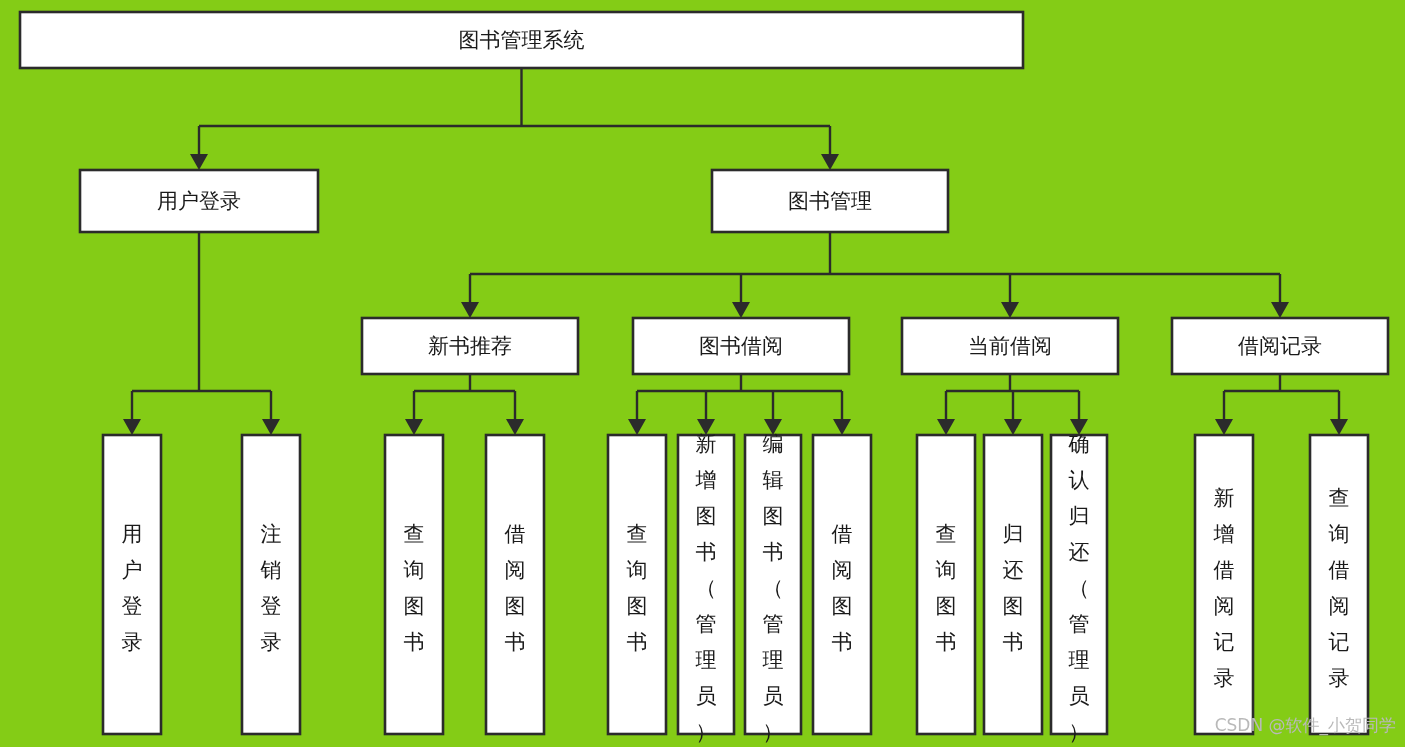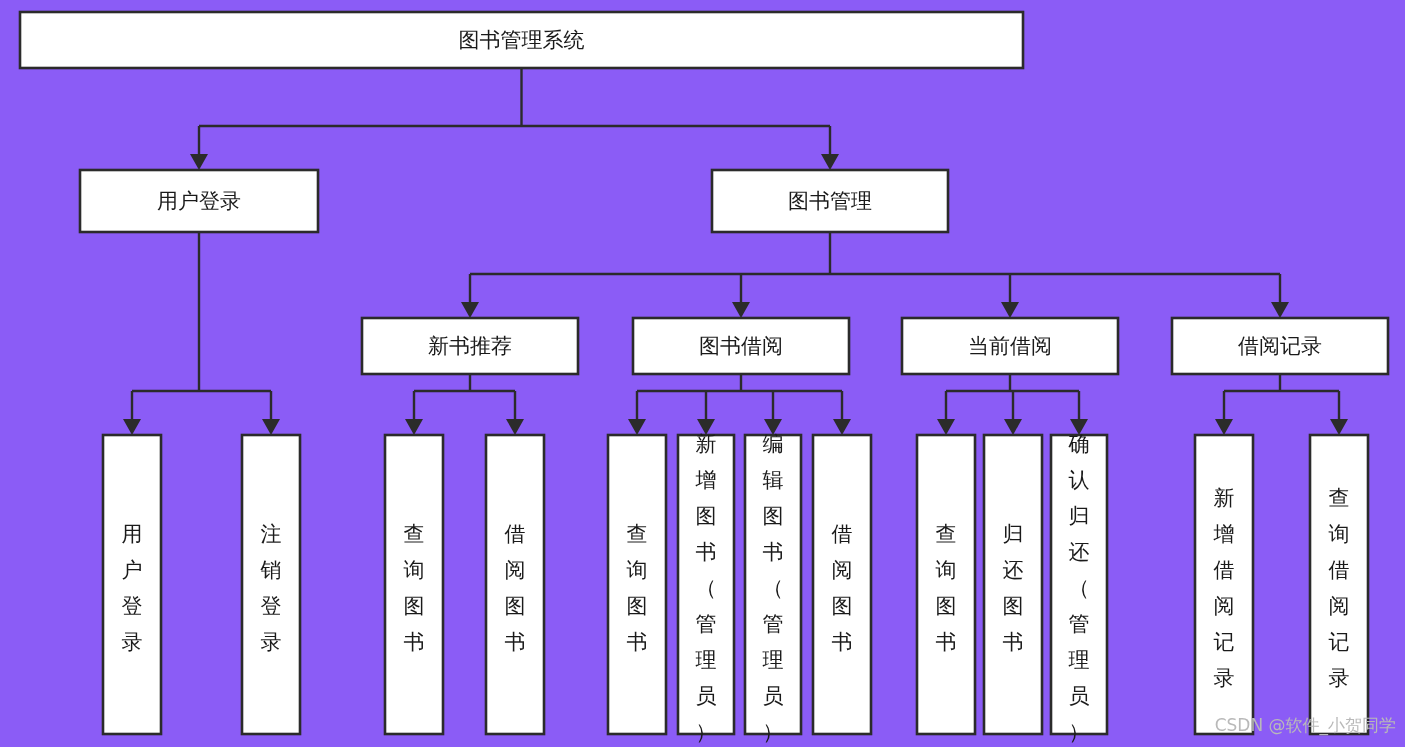--- a/index.html
+++ b/index.html
@@ -8,21 +8,21 @@
     padding: 0;
     background: #ffffff;
   }
   body {
     font-family: "DejaVu Sans", "Liberation Sans", sans-serif;
   }
   #diagram-root {
     position: relative;
     width: 1405px;
     height: 747px;
-    background: #8b5cf6;
+    background: #84cc16;
     overflow: hidden;
   }
   svg.diagram-canvas {
     position: absolute;
     top: 0;
     left: 0;
     width: 1405px;
     height: 747px;
   }
   .node-box {

